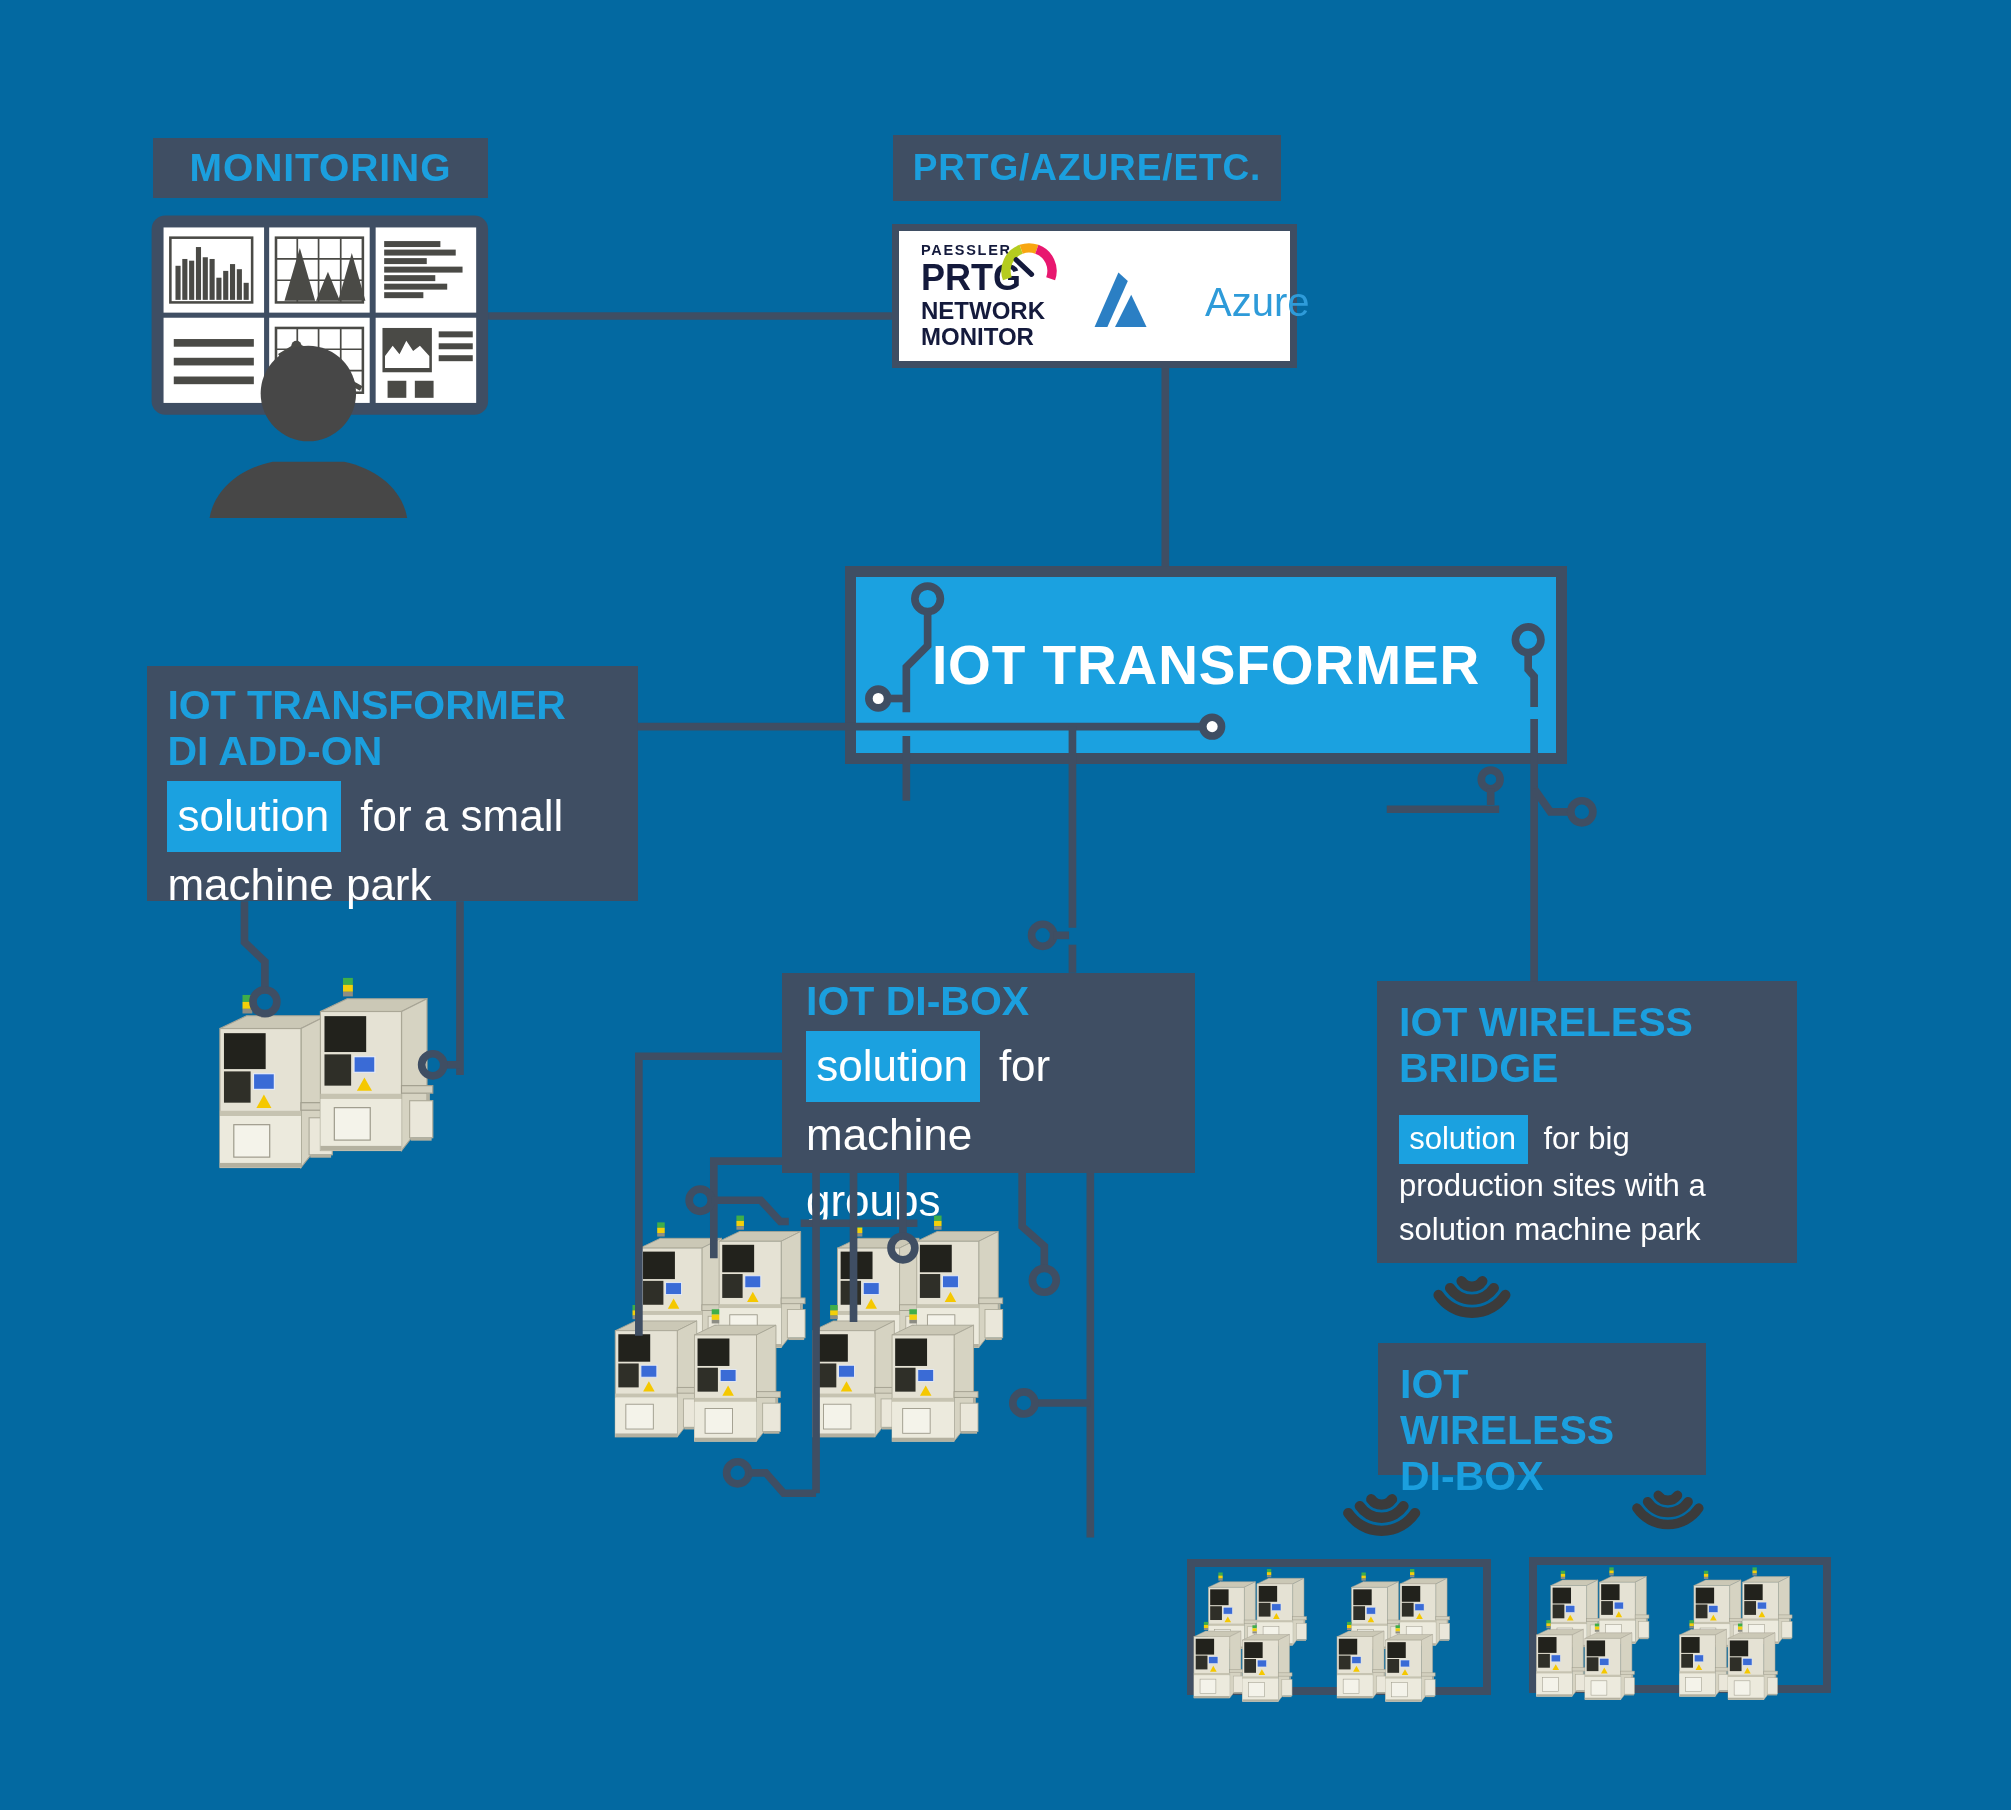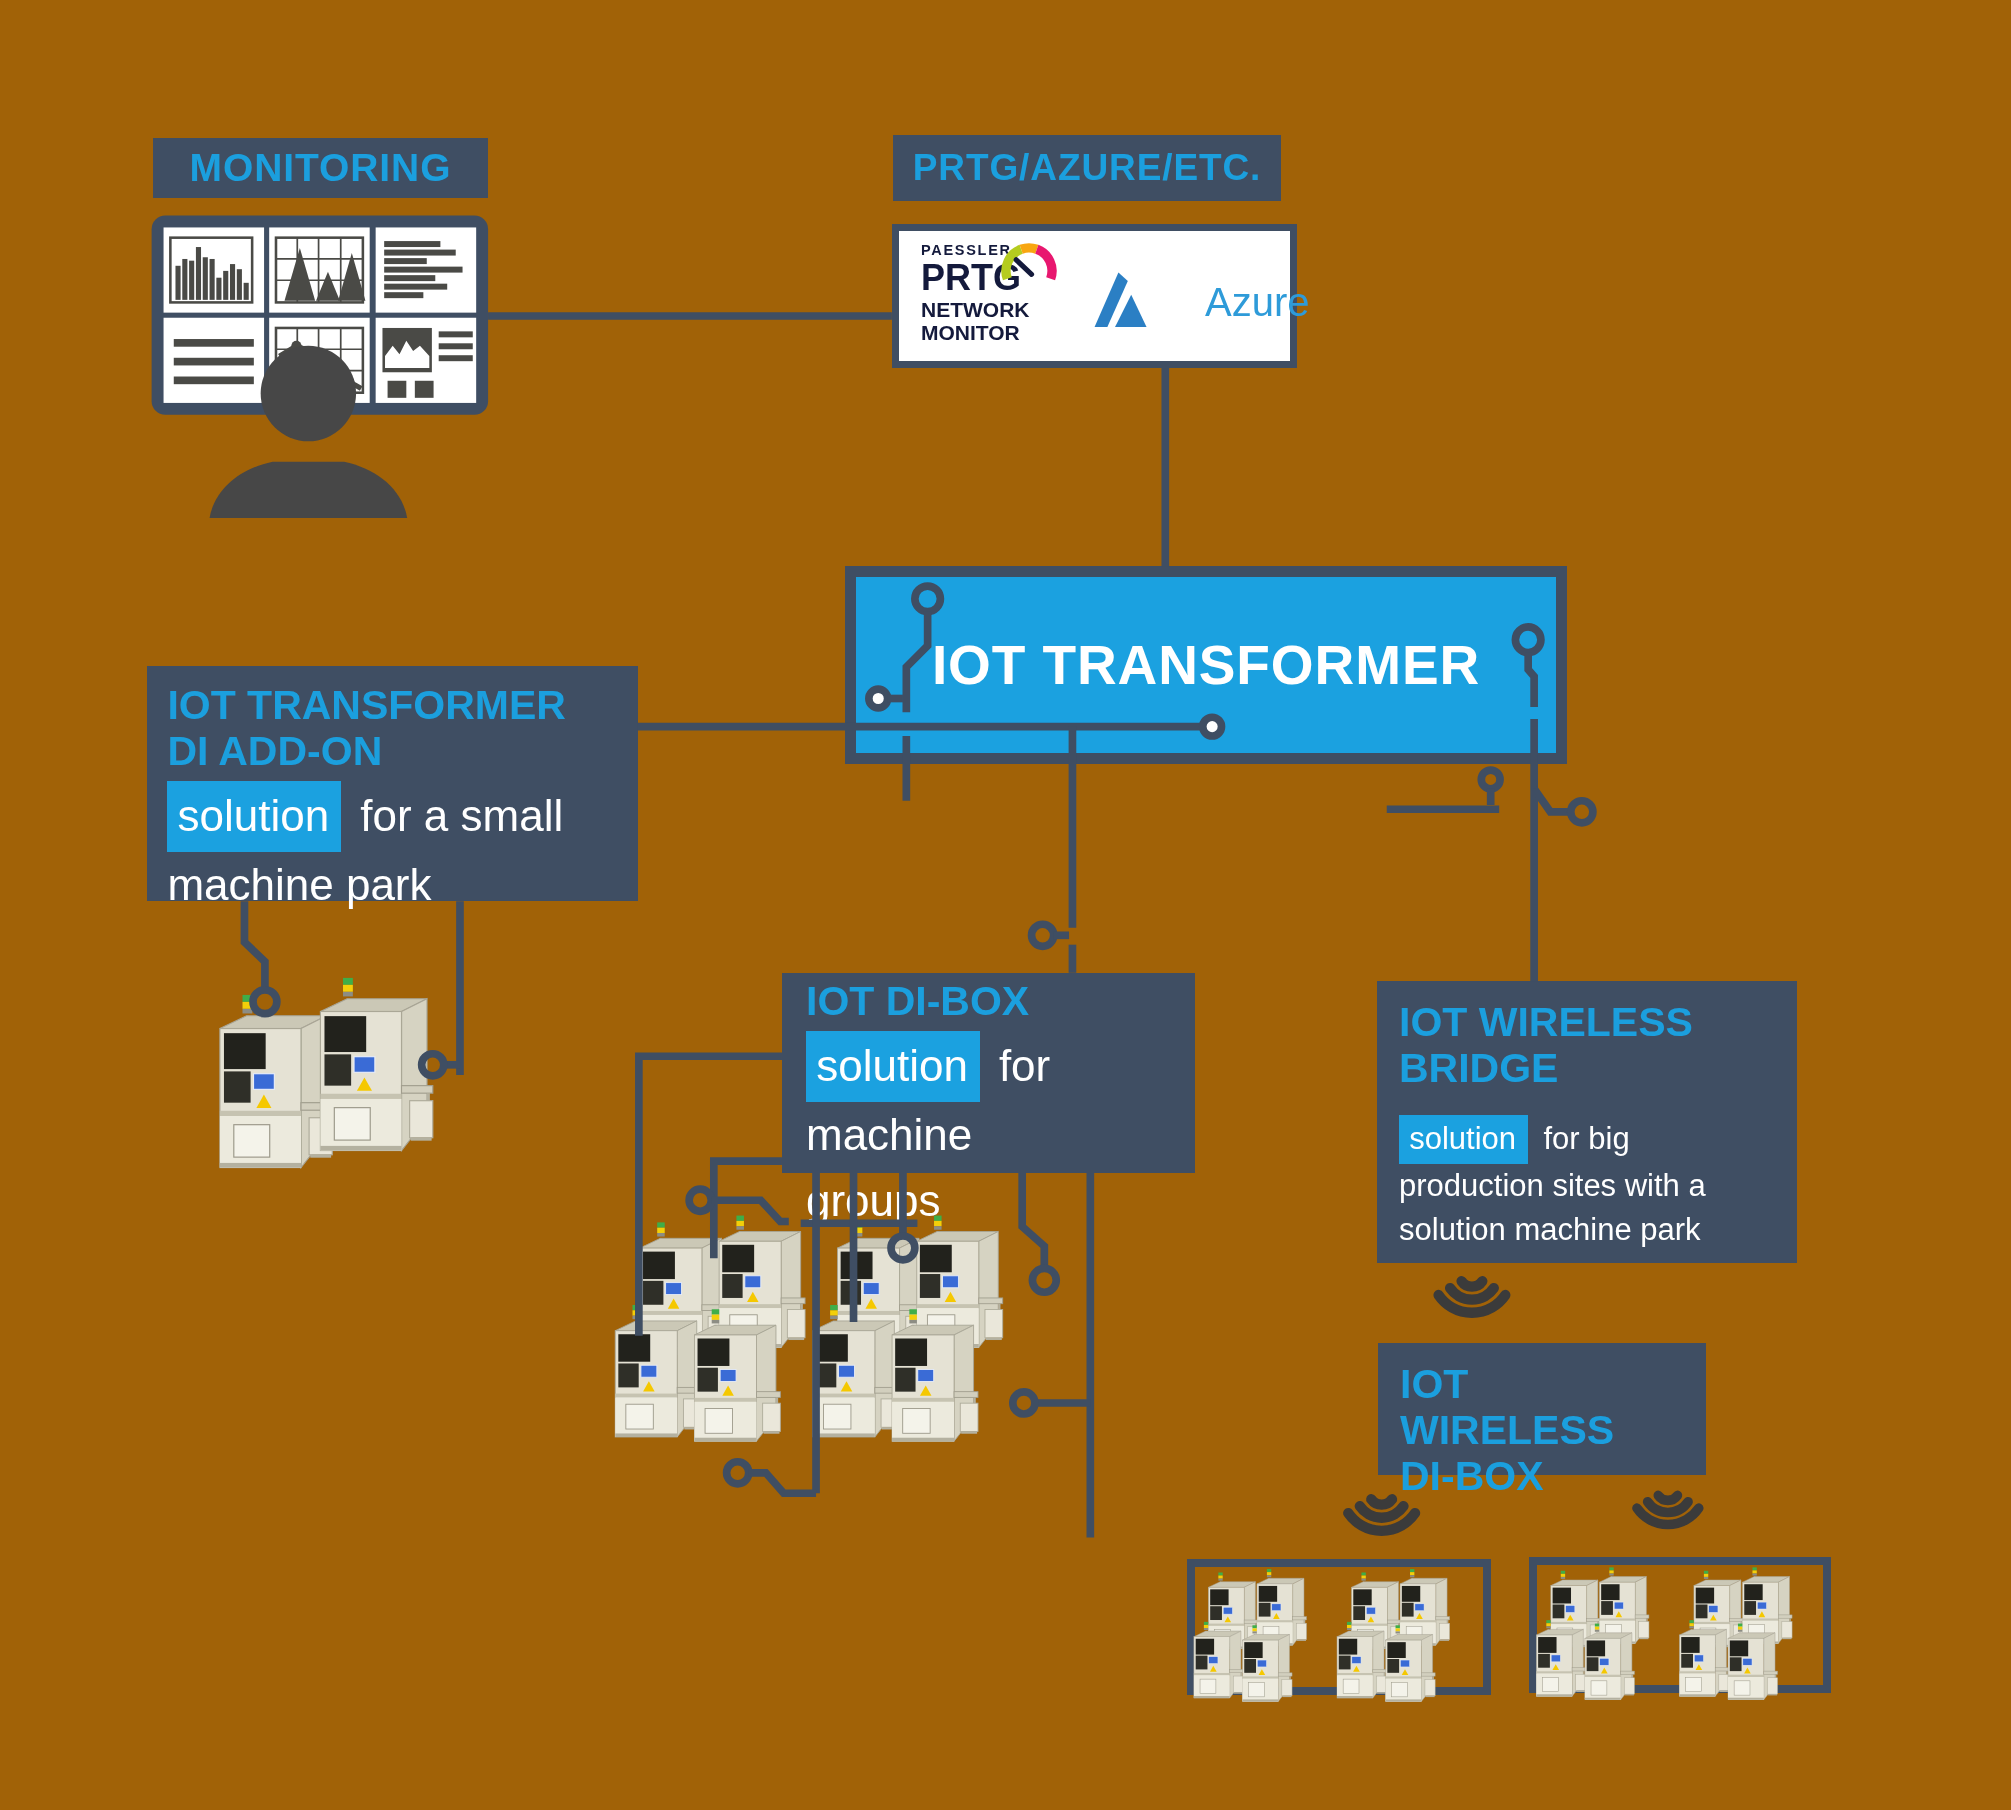--- a/index.html
+++ b/index.html
@@ -1,34 +1,34 @@
 <!DOCTYPE html>
 <html style="font-size:13.6px"><head>
 <meta charset="utf-8">
 <style>
   html,body{margin:0;padding:0;background:#fff;}
-  .stage{position:relative;width:2012px;height:1811px;background:#a16207;overflow:hidden;
+  .stage{position:relative;width:2012px;height:1811px;background:#0369a1;overflow:hidden;
          font-family:"Liberation Sans",sans-serif;}
   .abs{position:absolute;box-sizing:border-box;}
   .label{background:#3F4E63;color:#1B9FDE;font-weight:bold;display:flex;align-items:center;
          justify-content:center;letter-spacing:0.9px;}
   .node{background:#3F4E63;color:#fff;}
   .node-title{color:#1B9FDE;font-weight:bold;font-size:41px;line-height:1.12;}
   .node-title span{display:block;}
   .node-body{color:#fff;font-size:44px;line-height:1.5;margin-top:6px;}
   .node-body .line{display:block;}
   .chip{display:inline-block;background:#1BA1E0;color:#fff;padding:1.7px 12px 3.4px 10.2px;margin-right:6.8px;}
   .transformer{background:#1BA1E0;border:11px solid #3F4E63;color:#fff;display:flex;
                align-items:center;justify-content:center;font-weight:bold;font-size:55px;letter-spacing:0.9px;}
   .logos{background:#fff;border:7.7px solid #3F4E63;}
   .prtgtxt{color:#141A3C;font-weight:bold;line-height:1;}
   .prtgtxt .b{display:block;}
   .prtg-brand{font-size:14.5px;letter-spacing:1.7px;margin-bottom:2.6px;}
   .prtg-big{font-size:36px;letter-spacing:0px;margin-bottom:1.7px;}
-  .prtg-mid{font-size:21px;margin-top:2.6px;}
+  .prtg-mid{font-size:24px;margin-top:2.6px;}
   .azuretxt{color:#2E9BD9;font-size:40px;font-weight:normal;}
   .mbox{border:8.5px solid #3F4E63;background:transparent;}
   svg.overlay{position:absolute;left:0;top:0;z-index:5;pointer-events:none;}
   .boxlayer{z-index:2;}
 </style>
 </head>
 <body>
 
 <div class="stage">
 

